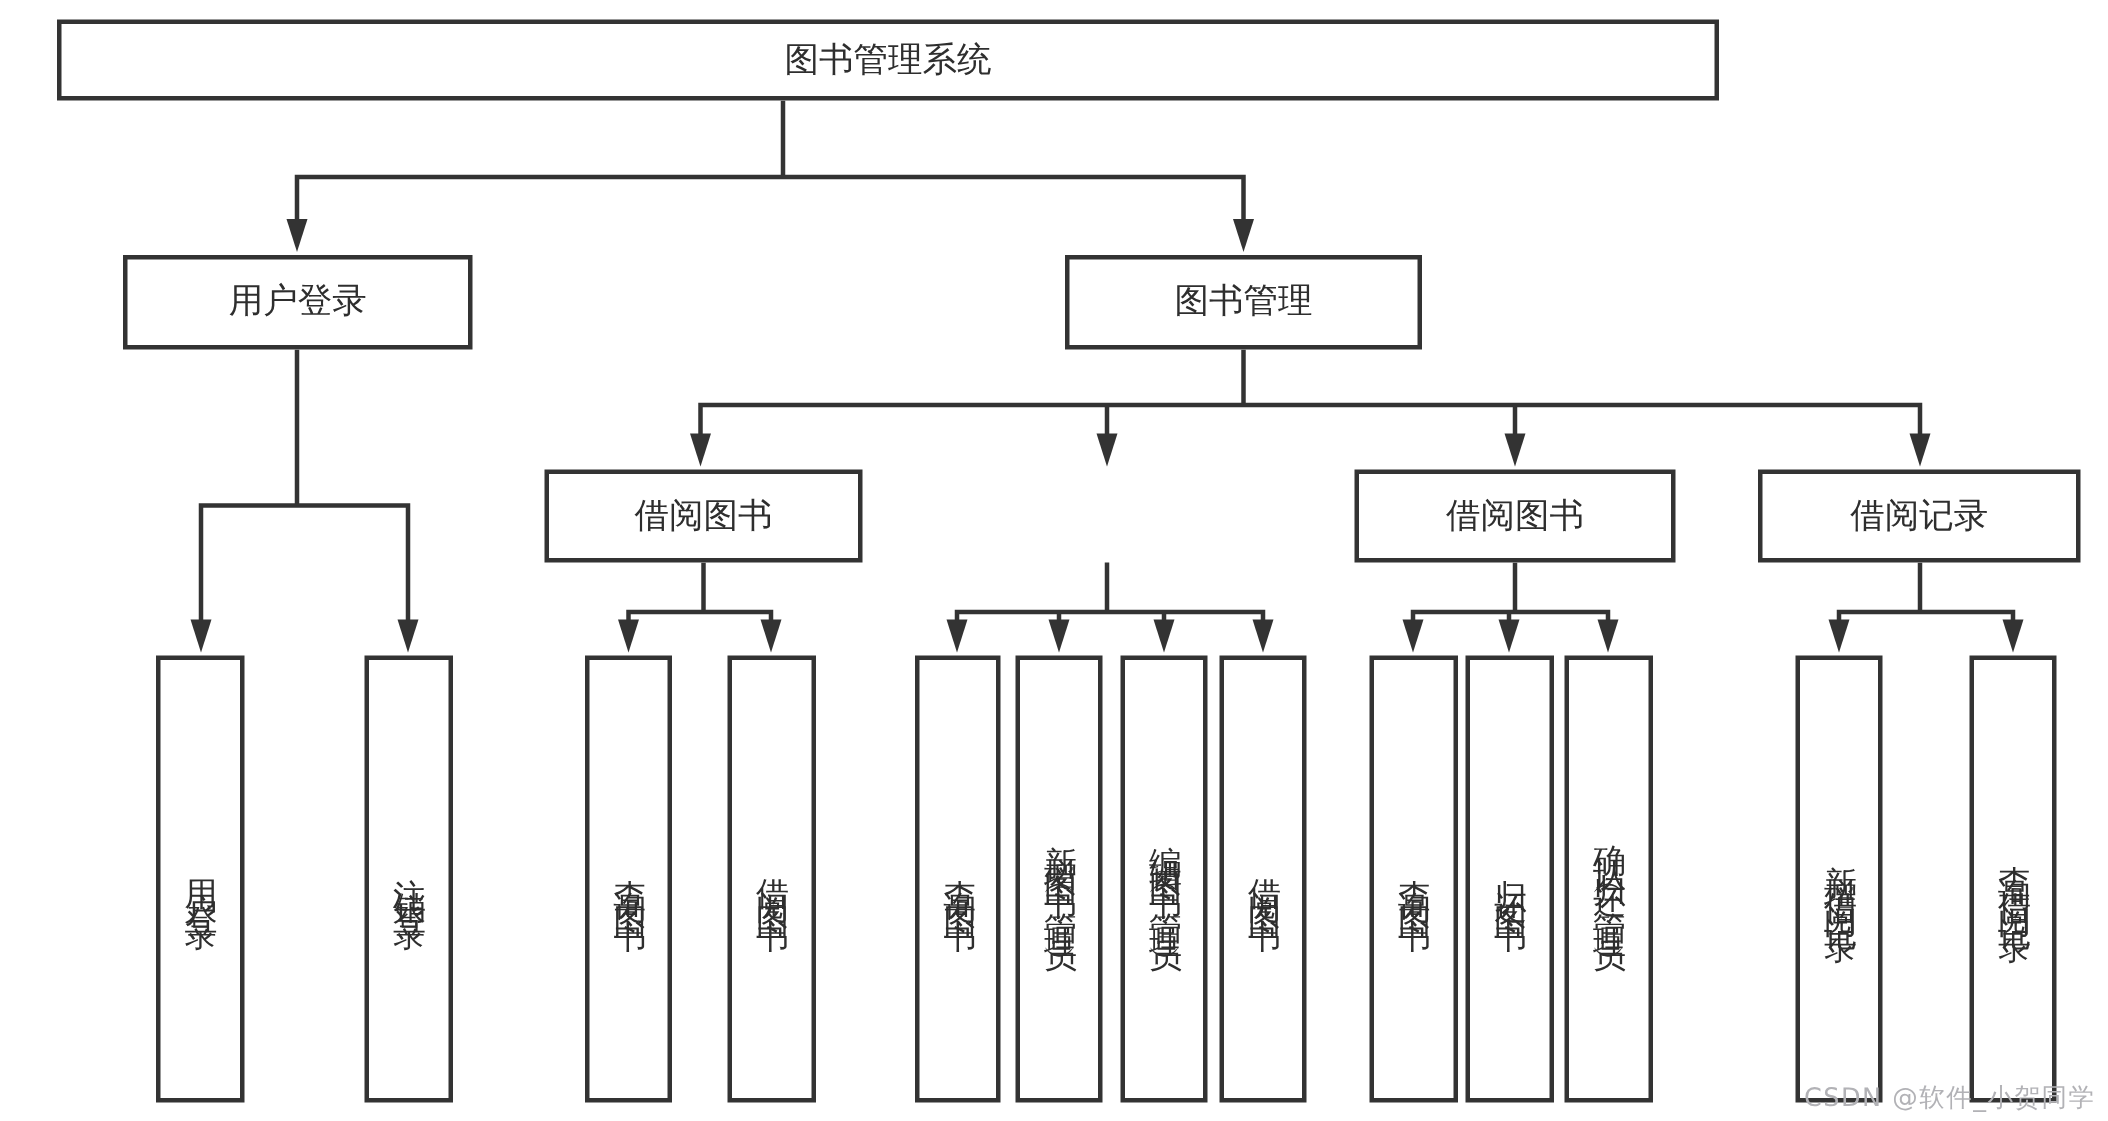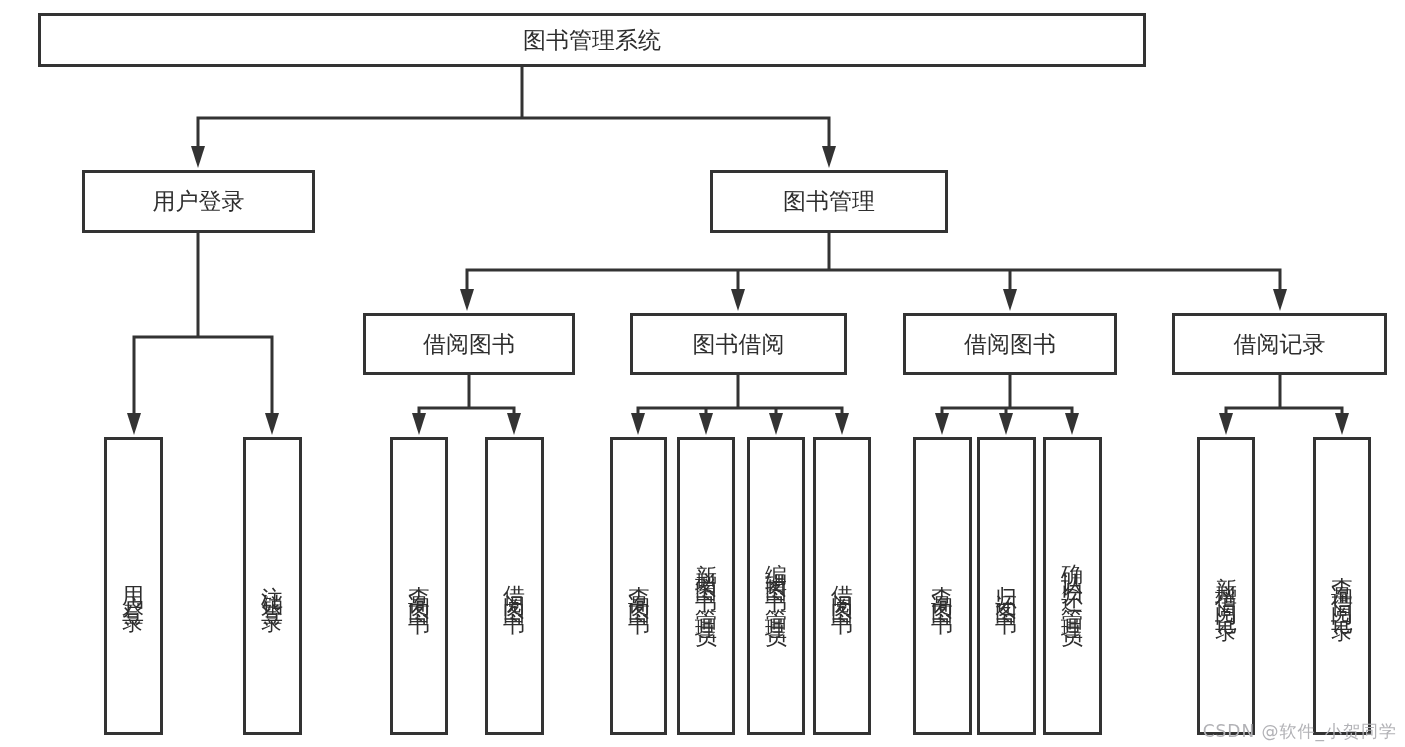--- a/index.html
+++ b/index.html
@@ -114,21 +114,20 @@
     <polygon points="1219,413 1233,413 1226,435"></polygon>
     <polygon points="1335,413 1349,413 1342,435"></polygon>
   </svg>
 
   <div class="node h root-box" style="left:38px;top:13px;width:1108px;height:54px">图书管理系统</div>
 
   <div class="node h l2" style="left:82px;top:170px;width:233px;height:63px">用户登录</div>
   <div class="node h l2" style="left:710px;top:170px;width:238px;height:63px">图书管理</div>
 
   <div class="node h l3" style="left:363px;top:313px;width:212px;height:62px">借阅图书</div>
-  <div class="node h l3" style="left:630px;top:313px;width:217px;height:62px">图书借阅</div>
   <div class="node h l3" style="left:903px;top:313px;width:214px;height:62px">借阅图书</div>
   <div class="node h l3" style="left:1172px;top:313px;width:215px;height:62px">借阅记录</div>
 
   <div class="node v" style="left:104px;top:437px;width:59px;height:298px">用户登录</div>
   <div class="node v" style="left:243px;top:437px;width:59px;height:298px">注销登录</div>
 
   <div class="node v" style="left:390px;top:437px;width:58px;height:298px">查询图书</div>
   <div class="node v" style="left:485px;top:437px;width:59px;height:298px">借阅图书</div>
 
   <div class="node v" style="left:610px;top:437px;width:57px;height:298px">查询图书</div>

